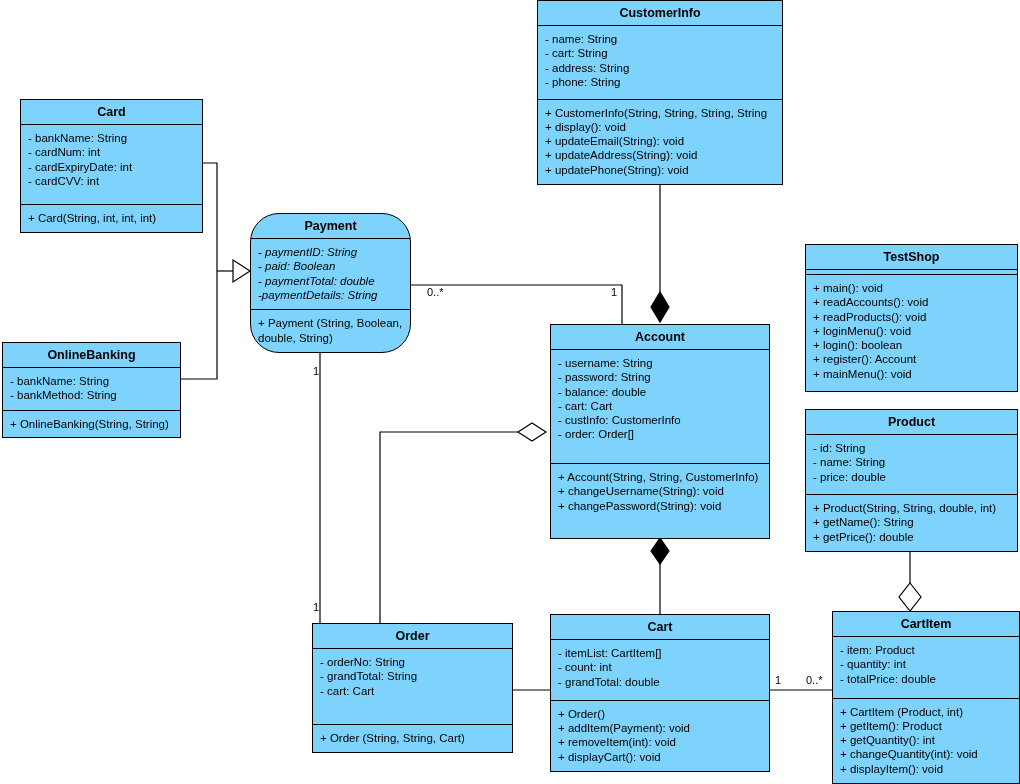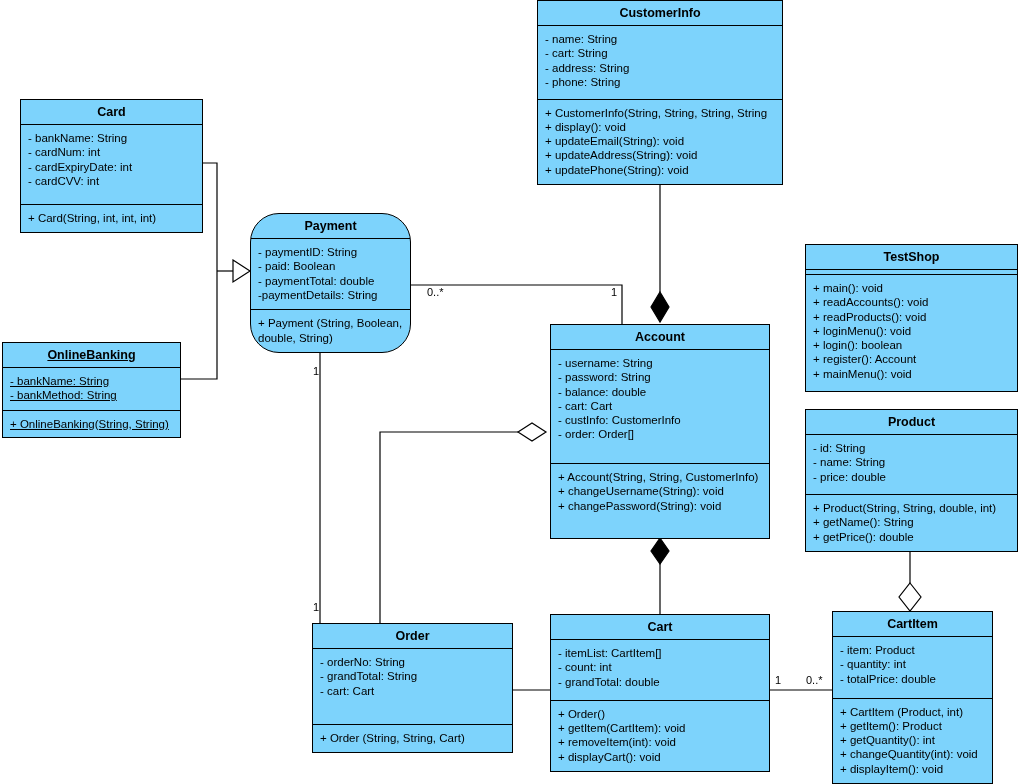--- a/index.html
+++ b/index.html
@@ -154,34 +154,34 @@
         <span class="uml-line">- bankName: String</span>
         <span class="uml-line">- cardNum: int</span>
         <span class="uml-line">- cardExpiryDate: int</span>
         <span class="uml-line">- cardCVV: int</span>
       </div>
     <div class="uml-compartment methods">
         <span class="uml-line">+ Card(String, int, int, int)</span>
       </div>
   </div>
 
-  <div class="uml-class" style="left:2px; top:342px; width:179px; height:96px;text-decoration:underline;">
+  <div class="uml-class" style="left:2px; top:342px; width:179px; height:96px;">
     <div class="uml-title">OnlineBanking</div>
     <div class="uml-compartment attrs" style="height:36px;">
         <span class="uml-line">- bankName: String</span>
         <span class="uml-line">- bankMethod: String</span>
       </div>
     <div class="uml-compartment methods">
         <span class="uml-line">+ OnlineBanking(String, String)</span>
       </div>
   </div>
 
   <div class="uml-class" style="left:250px; top:213px; width:161px; height:140px;border-radius:29px;">
     <div class="uml-title">Payment</div>
-    <div class="uml-compartment attrs" style="height:70px;">
+    <div class="uml-compartment attrs" style="height:70px;font-style:italic;">
         <span class="uml-line">- paymentID: String</span>
         <span class="uml-line">- paid: Boolean</span>
         <span class="uml-line">- paymentTotal: double</span>
         <span class="uml-line">-paymentDetails: String</span>
       </div>
     <div class="uml-compartment methods wrapme">
         <span class="uml-line wrap">+ Payment (String, Boolean, double, String)</span>
       </div>
   </div>
 
@@ -244,27 +244,27 @@
 
   <div class="uml-class" style="left:550px; top:614px; width:220px; height:158px;">
     <div class="uml-title">Cart</div>
     <div class="uml-compartment attrs" style="height:54px;">
         <span class="uml-line">- itemList: CartItem[]</span>
         <span class="uml-line">- count: int</span>
         <span class="uml-line">- grandTotal: double</span>
       </div>
     <div class="uml-compartment methods">
         <span class="uml-line">+ Order()</span>
-        <span class="uml-line">+ getItem(CartItem): void</span>
+        <span class="uml-line">+ addItem(Payment): void</span>
         <span class="uml-line">+ removeItem(int): void</span>
         <span class="uml-line">+ displayCart(): void</span>
       </div>
   </div>
 
-  <div class="uml-class" style="left:832px; top:611px; width:161px; height:173px;">
+  <div class="uml-class" style="left:832px; top:611px; width:188px; height:173px;">
     <div class="uml-title">CartItem</div>
     <div class="uml-compartment attrs" style="height:53px;">
         <span class="uml-line">- item: Product</span>
         <span class="uml-line">- quantity: int</span>
         <span class="uml-line">- totalPrice: double</span>
       </div>
     <div class="uml-compartment methods">
         <span class="uml-line">+ CartItem (Product, int)</span>
         <span class="uml-line">+ getItem(): Product</span>
         <span class="uml-line">+ getQuantity(): int</span>

